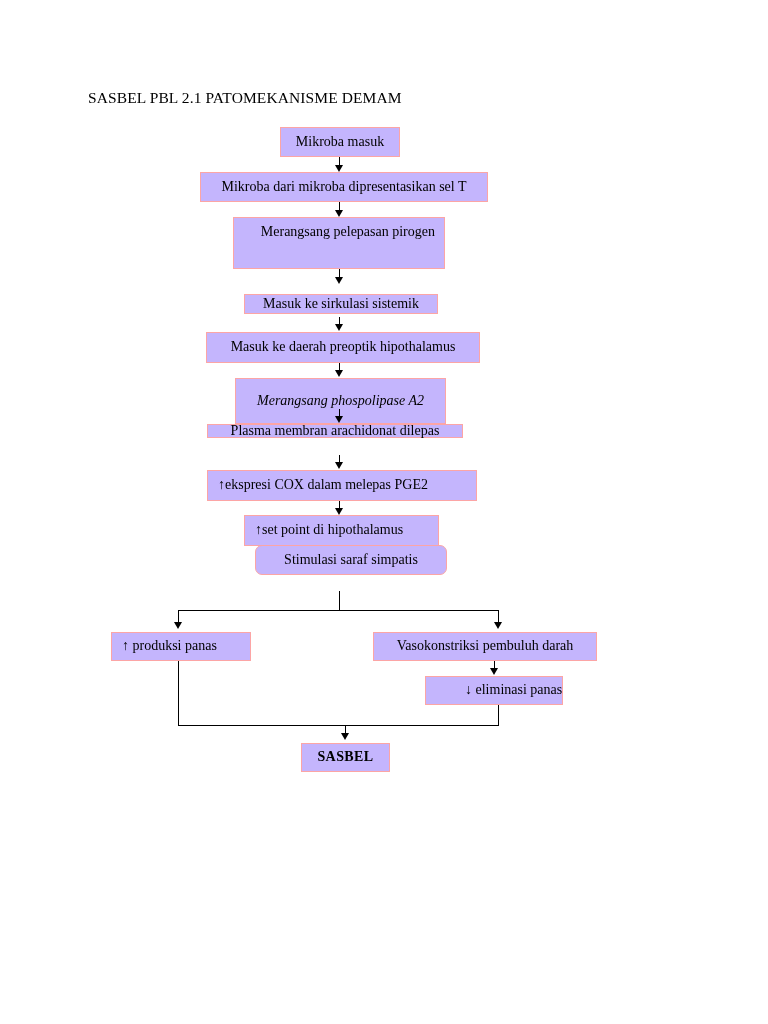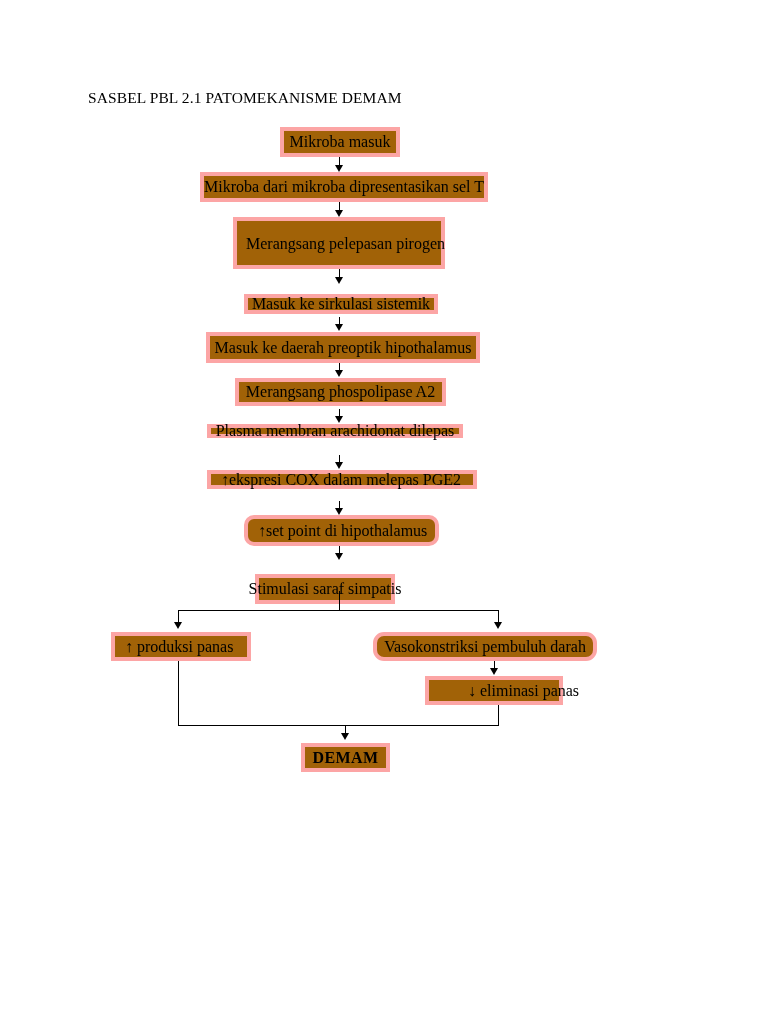--- a/index.html
+++ b/index.html
@@ -31,35 +31,35 @@
     font-size: 15.5px;
     letter-spacing: 0.1px;
     white-space: nowrap;
     font-weight: normal;
   }
 
   
   .node {
     position: absolute;
     box-sizing: border-box;
-    border: 4px solid #fca5a5;
-    background: #a16207;
-    font-size: 16px;
+    border: 1px solid #fca5a5;
+    background: #c4b5fd;
+    font-size: 14px;
     line-height: 1.35;
     display: flex;
     align-items: center;
     justify-content: center;
     padding: 0 7px;
     white-space: nowrap;
   }
   .node.two-line {
     display: block;
-    padding: 12px 9px 4px 9px;
+    padding: 5px 9px 4px 9px;
     white-space: normal;
-    text-align: center;
+    text-align: right;
   }
   .node.two-line .ln {
     display: block;
     white-space: nowrap;
   }
   .node.left-align {
     justify-content: flex-start;
     padding-left: 10px;
   }
   .node.bold {
@@ -122,79 +122,79 @@
   <div class="vline" style="left:339px; top:317px; height:9px;"></div>
   <div class="arrowhead" style="left:335px; top:324px;"></div>
 
   <div class="node" style="left:206px; top:332px; width:274px; height:31px;align-items:center;">
     <span>Masuk ke daerah preoptik hipothalamus</span>
   </div>
 
   <div class="vline" style="left:339px; top:363px; height:10px;"></div>
   <div class="arrowhead" style="left:335px; top:370px;"></div>
 
-  <div class="node" style="left:235px; top:378px; width:211px; height:28px;">
+  <div class="node" style="left:235px; top:378px; width:211px; height:46px;font-style:italic;">
     <span>Merangsang phospolipase A2</span>
   </div>
 
   <div class="vline" style="left:339px; top:409px; height:10px;"></div>
   <div class="arrowhead" style="left:335px; top:416px;"></div>
 
   <div class="node" style="left:207px; top:424px; width:256px; height:14px;">
     <span>Plasma membran arachidonat dilepas</span>
   </div>
 
   <div class="vline" style="left:339px; top:455px; height:10px;"></div>
   <div class="arrowhead" style="left:335px; top:462px;"></div>
 
-  <div class="node left-align" style="left:207px; top:470px; width:270px; height:19px;">
+  <div class="node left-align" style="left:207px; top:470px; width:270px; height:31px;">
     <span>↑ekspresi COX dalam melepas PGE2</span>
   </div>
 
   <div class="vline" style="left:339px; top:501px; height:10px;"></div>
   <div class="arrowhead" style="left:335px; top:508px;"></div>
 
-  <div class="node left-align" style="left:244px; top:515px; width:195px; height:31px;border-radius:10px;">
+  <div class="node left-align" style="left:244px; top:515px; width:195px; height:31px;">
     <span>↑set point di hipothalamus</span>
   </div>
 
   <div class="vline" style="left:339px; top:546px; height:8px;"></div>
   <div class="arrowhead" style="left:335px; top:553px;"></div>
 
-  <div class="node" style="left:255px; top:574px; width:140px; height:30px;">
+  <div class="node" style="left:255px; top:545px; width:192px; height:30px;border-radius:7px;">
     <span>Stimulasi saraf simpatis</span>
   </div>
 
   <div class="vline" style="left:339px; top:591px; height:19px;"></div>
   <div class="hline" style="left:178px; top:610px; width:321px;"></div>
 
   <div class="vline" style="left:178px; top:610px; height:14px;"></div>
   <div class="arrowhead" style="left:174px; top:622px;"></div>
 
   <div class="vline" style="left:498px; top:610px; height:14px;"></div>
   <div class="arrowhead" style="left:494px; top:622px;"></div>
 
   <div class="node left-align" style="left:111px; top:632px; width:140px; height:29px;">
     <span>↑ produksi panas</span>
   </div>
 
-  <div class="node" style="left:373px; top:632px; width:224px; height:29px;border-radius:11px;">
+  <div class="node" style="left:373px; top:632px; width:224px; height:29px;">
     <span>Vasokonstriksi pembuluh darah</span>
   </div>
 
   <div class="vline" style="left:494px; top:661px; height:9px;"></div>
   <div class="arrowhead" style="left:490px; top:668px;"></div>
 
   <div class="node left-align" style="left:425px; top:676px; width:138px; height:29px;padding-left:39px;">
     <span>↓ eliminasi panas</span>
   </div>
 
   <div class="vline" style="left:178px; top:661px; height:64px;"></div>
   <div class="vline" style="left:498px; top:705px; height:20px;"></div>
   <div class="hline" style="left:178px; top:725px; width:321px;"></div>
   <div class="vline" style="left:345px; top:725px; height:11px;"></div>
   <div class="arrowhead" style="left:341px; top:733px;"></div>
 
   <div class="node bold" style="left:301px; top:743px; width:89px; height:29px;">
-    <span>DEMAM</span>
+    <span>SASBEL</span>
   </div>
 
 </div>
 
 </body></html>

